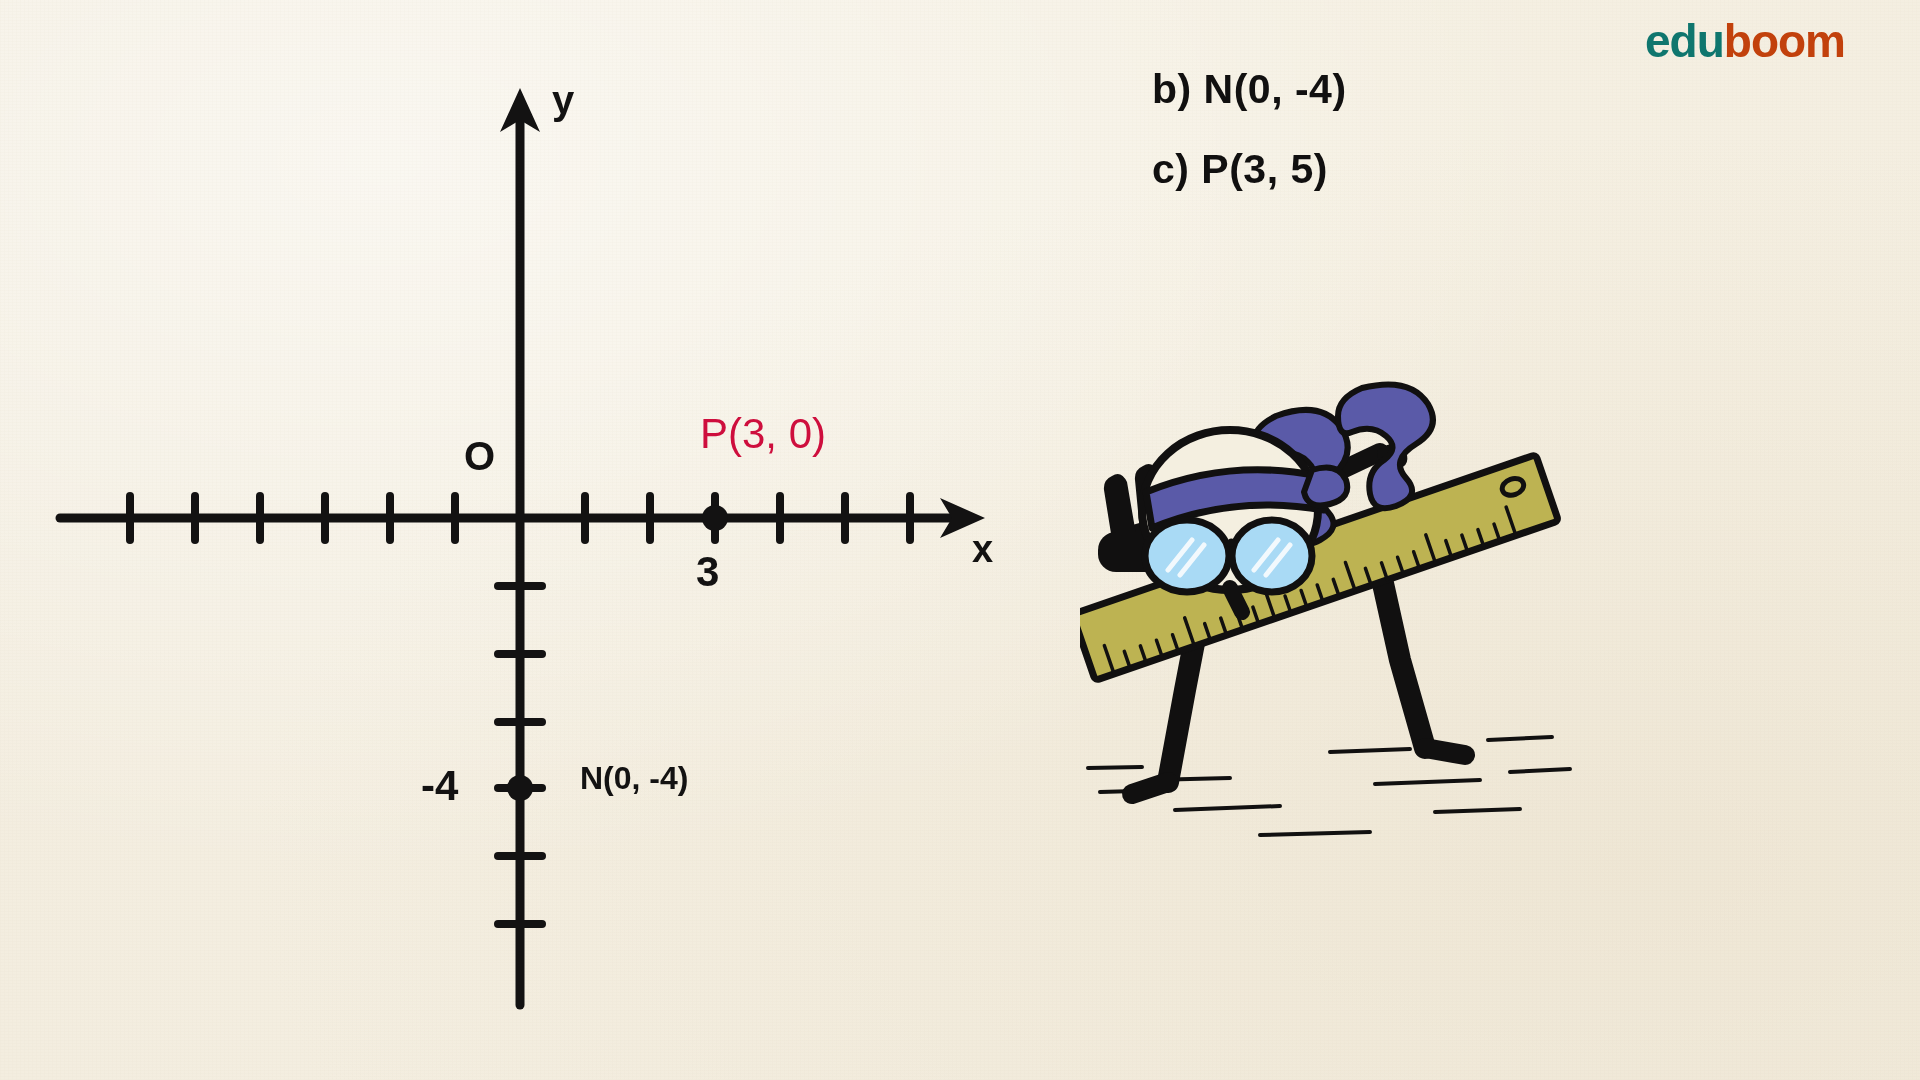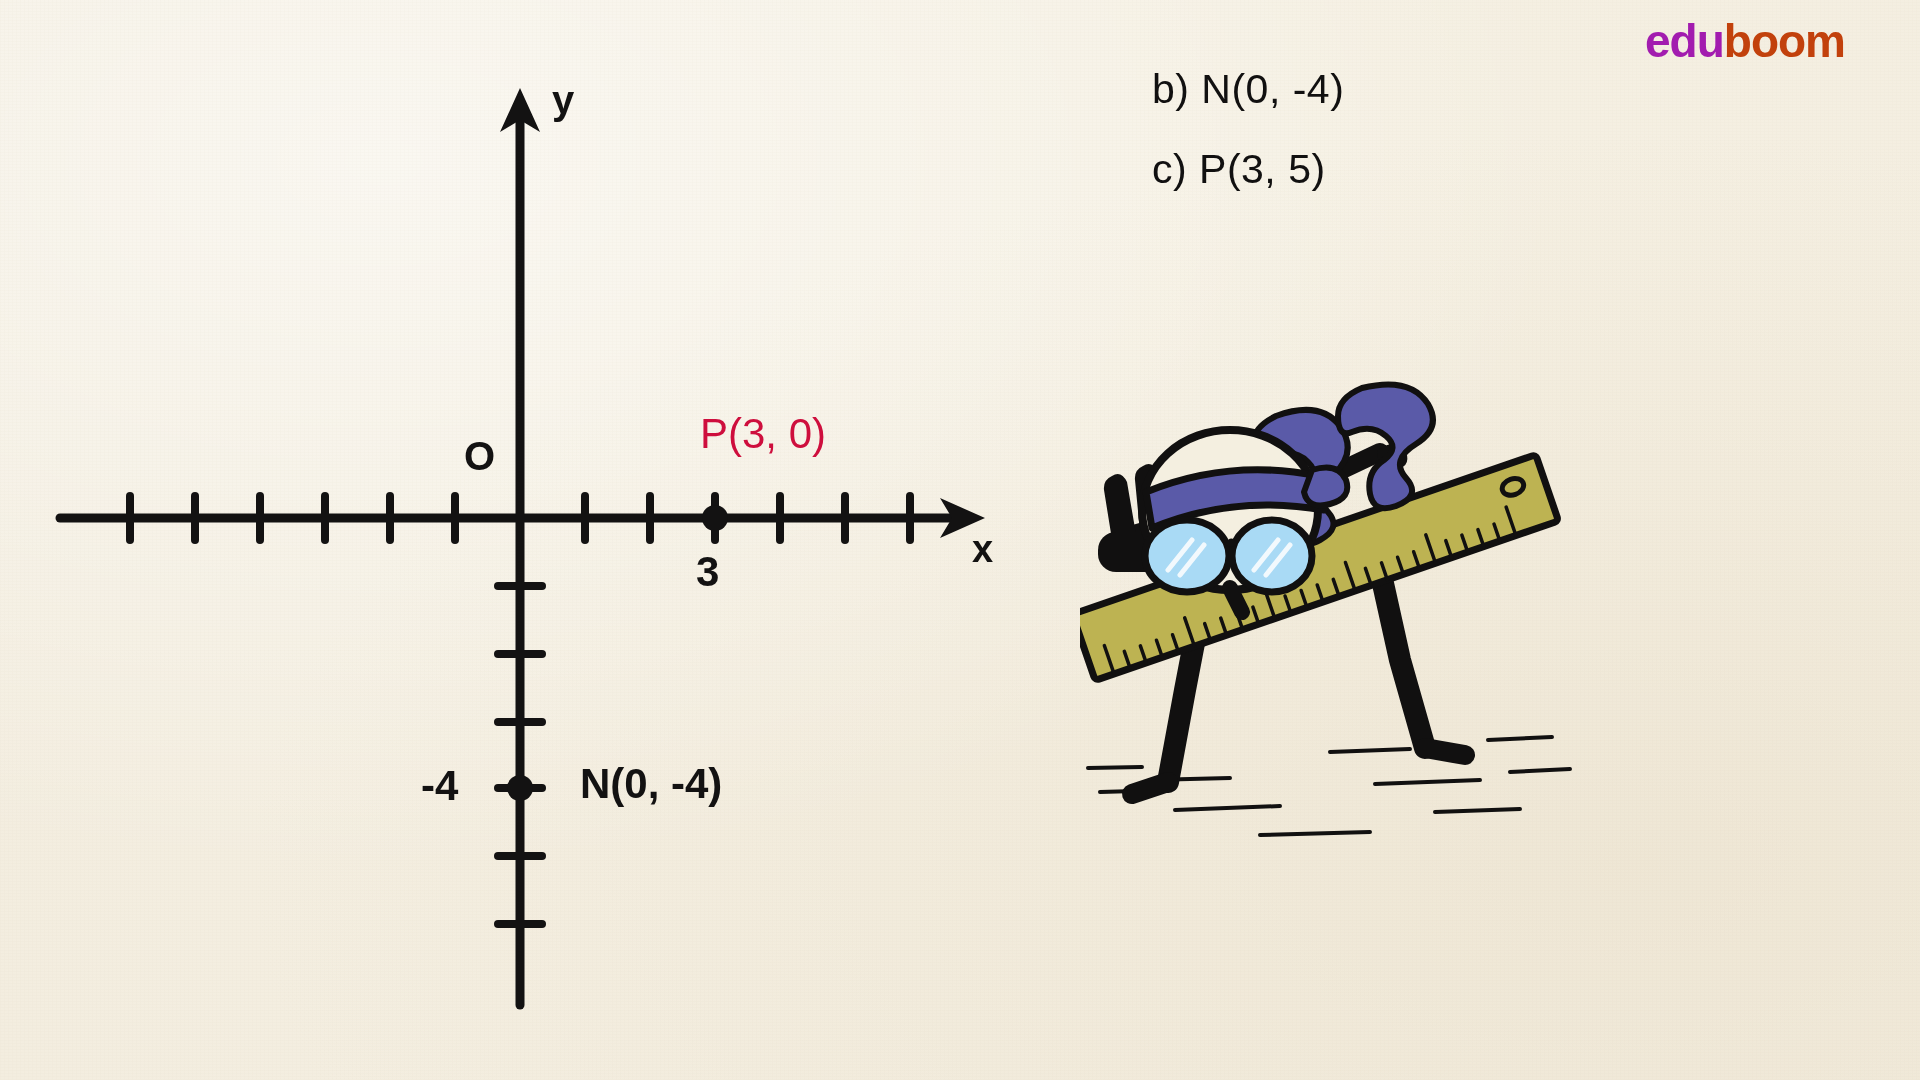--- a/index.html
+++ b/index.html
@@ -38,28 +38,28 @@
   #logo {
     position: absolute;
     left: 1645px;
     top: 18px;
     font-size: 46px;
     font-weight: 700;
     letter-spacing: -1px;
     line-height: 1;
     white-space: nowrap;
   }
-  .logo-edu  { color: #a21caf; }
+  .logo-edu  { color: #0f766e; }
   .logo-boom { color: #c2410c; }
 
   
   .answer-line {
     position: absolute;
     font-size: 41px;
-    font-weight: 400;
+    font-weight: 700;
     color: #111010;
     letter-spacing: 0.5px;
     white-space: nowrap;
   }
   #answer-b { left: 1152px; top: 66px; }
   #answer-c { left: 1152px; top: 146px; }
 
   
   #graph {
     position: absolute;
@@ -75,21 +75,21 @@
     font-size: 38px;
     font-weight: 700;
     color: #131212;
     white-space: nowrap;
   }
   #label-y      { left: 552px; top: 78px; font-size: 40px; }
   #label-x      { left: 972px; top: 528px; font-size: 38px; }
   #label-origin { left: 464px; top: 434px; font-size: 40px; }
   #label-tick-3 { left: 696px; top: 548px; font-size: 42px; }
   #label-tick-m4{ left: 421px; top: 762px; font-size: 42px; }
-  #label-point-n{ left: 580px; top: 760px; font-size: 42px; }
+  #label-point-n{ left: 580px; top: 760px; font-size: 32px; }
   #label-point-p{
     left: 700px; top: 410px;
     font-size: 42px; font-weight: 400;
     color: #ce0e3d;
   }
 
   
   #ninja {
     position: absolute;
     left: 1080px;

